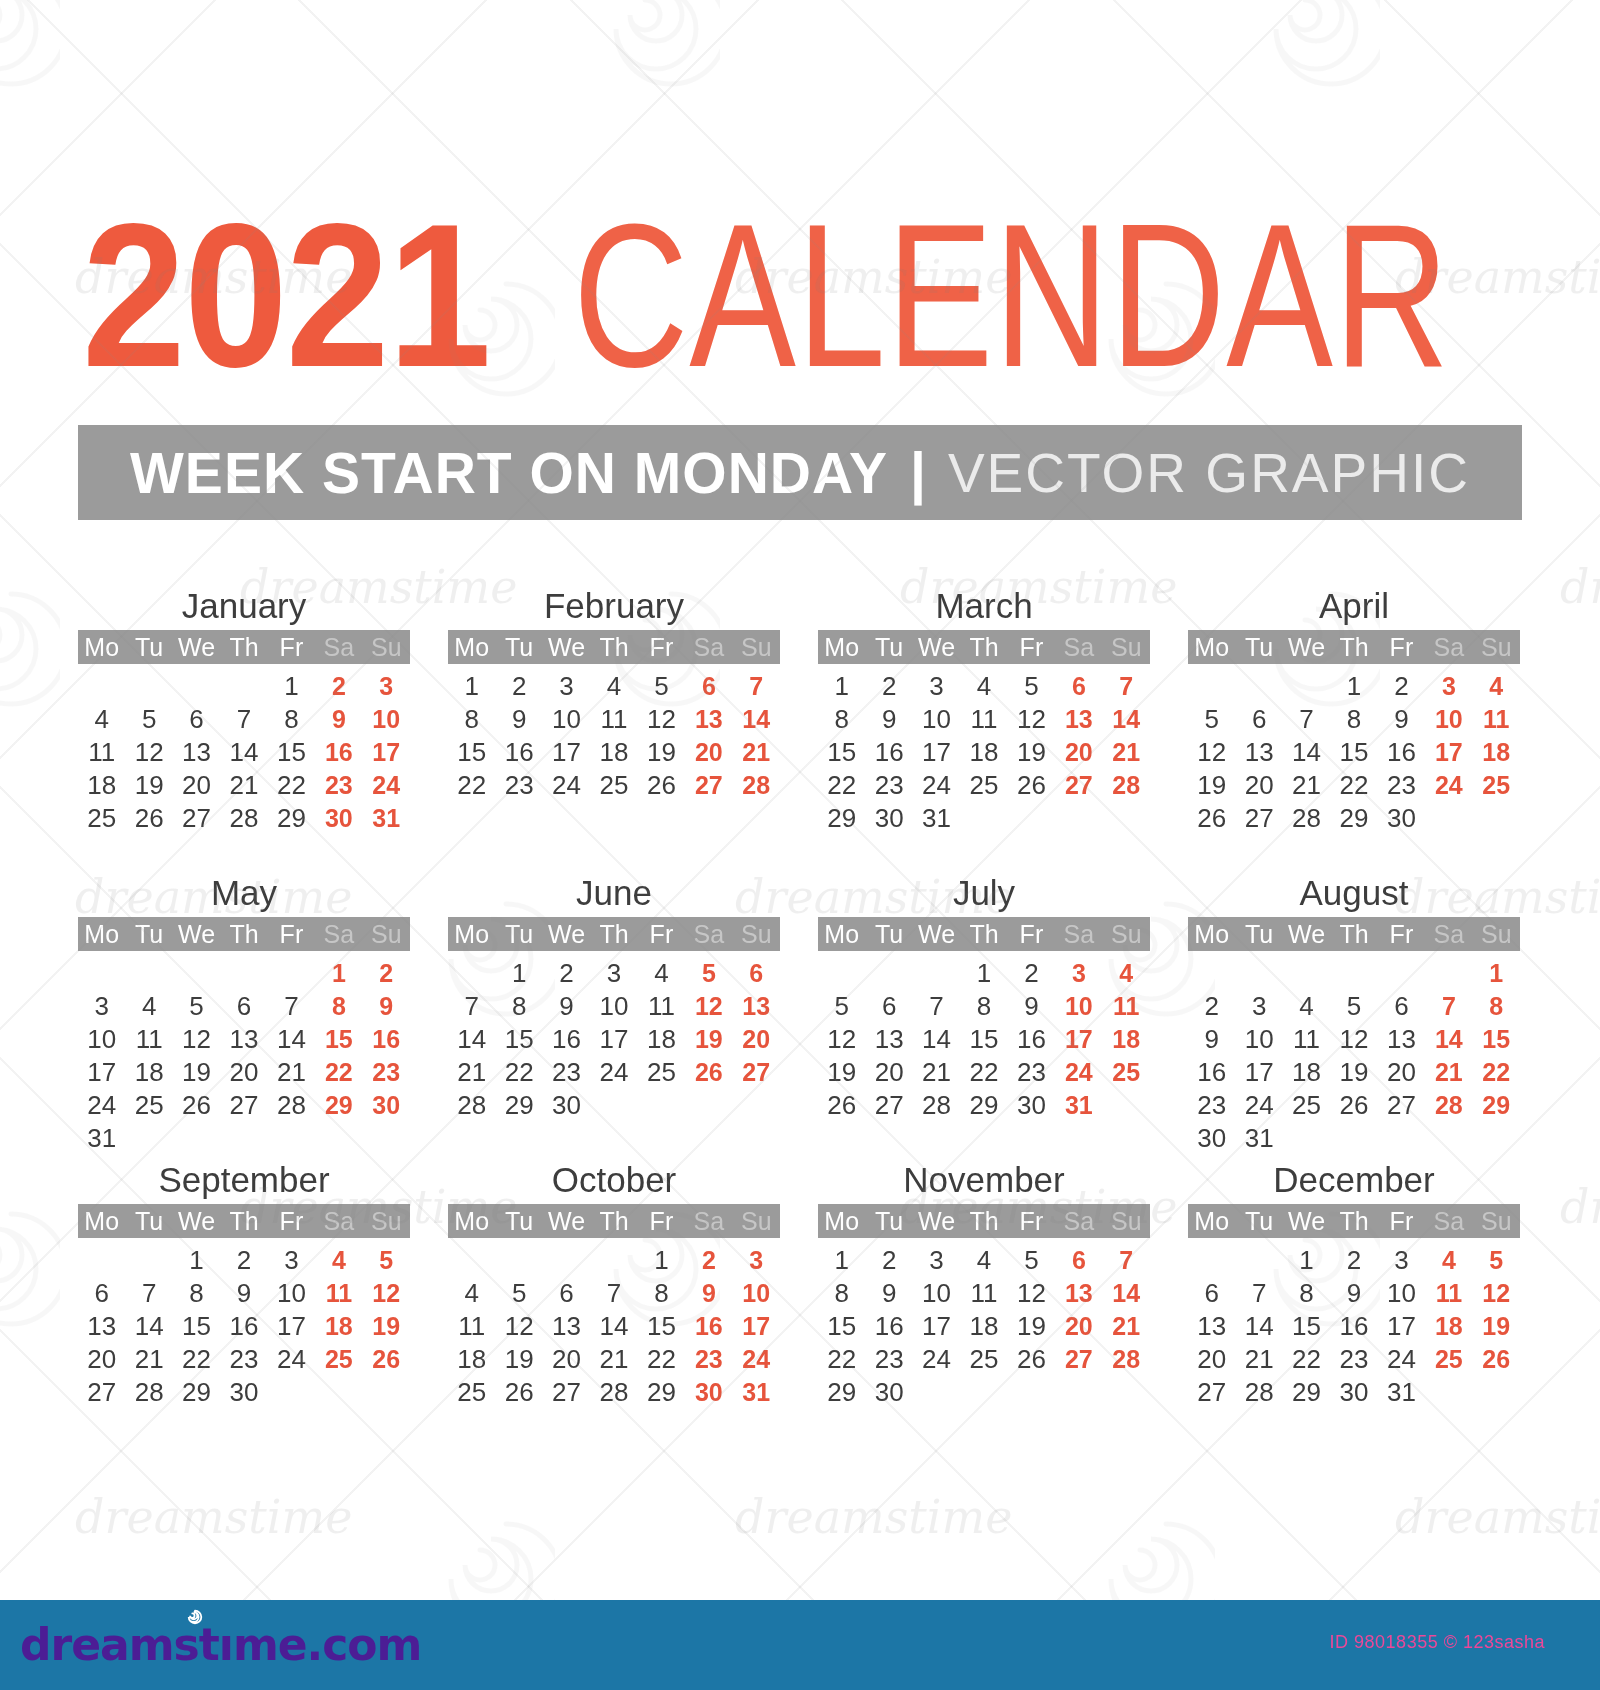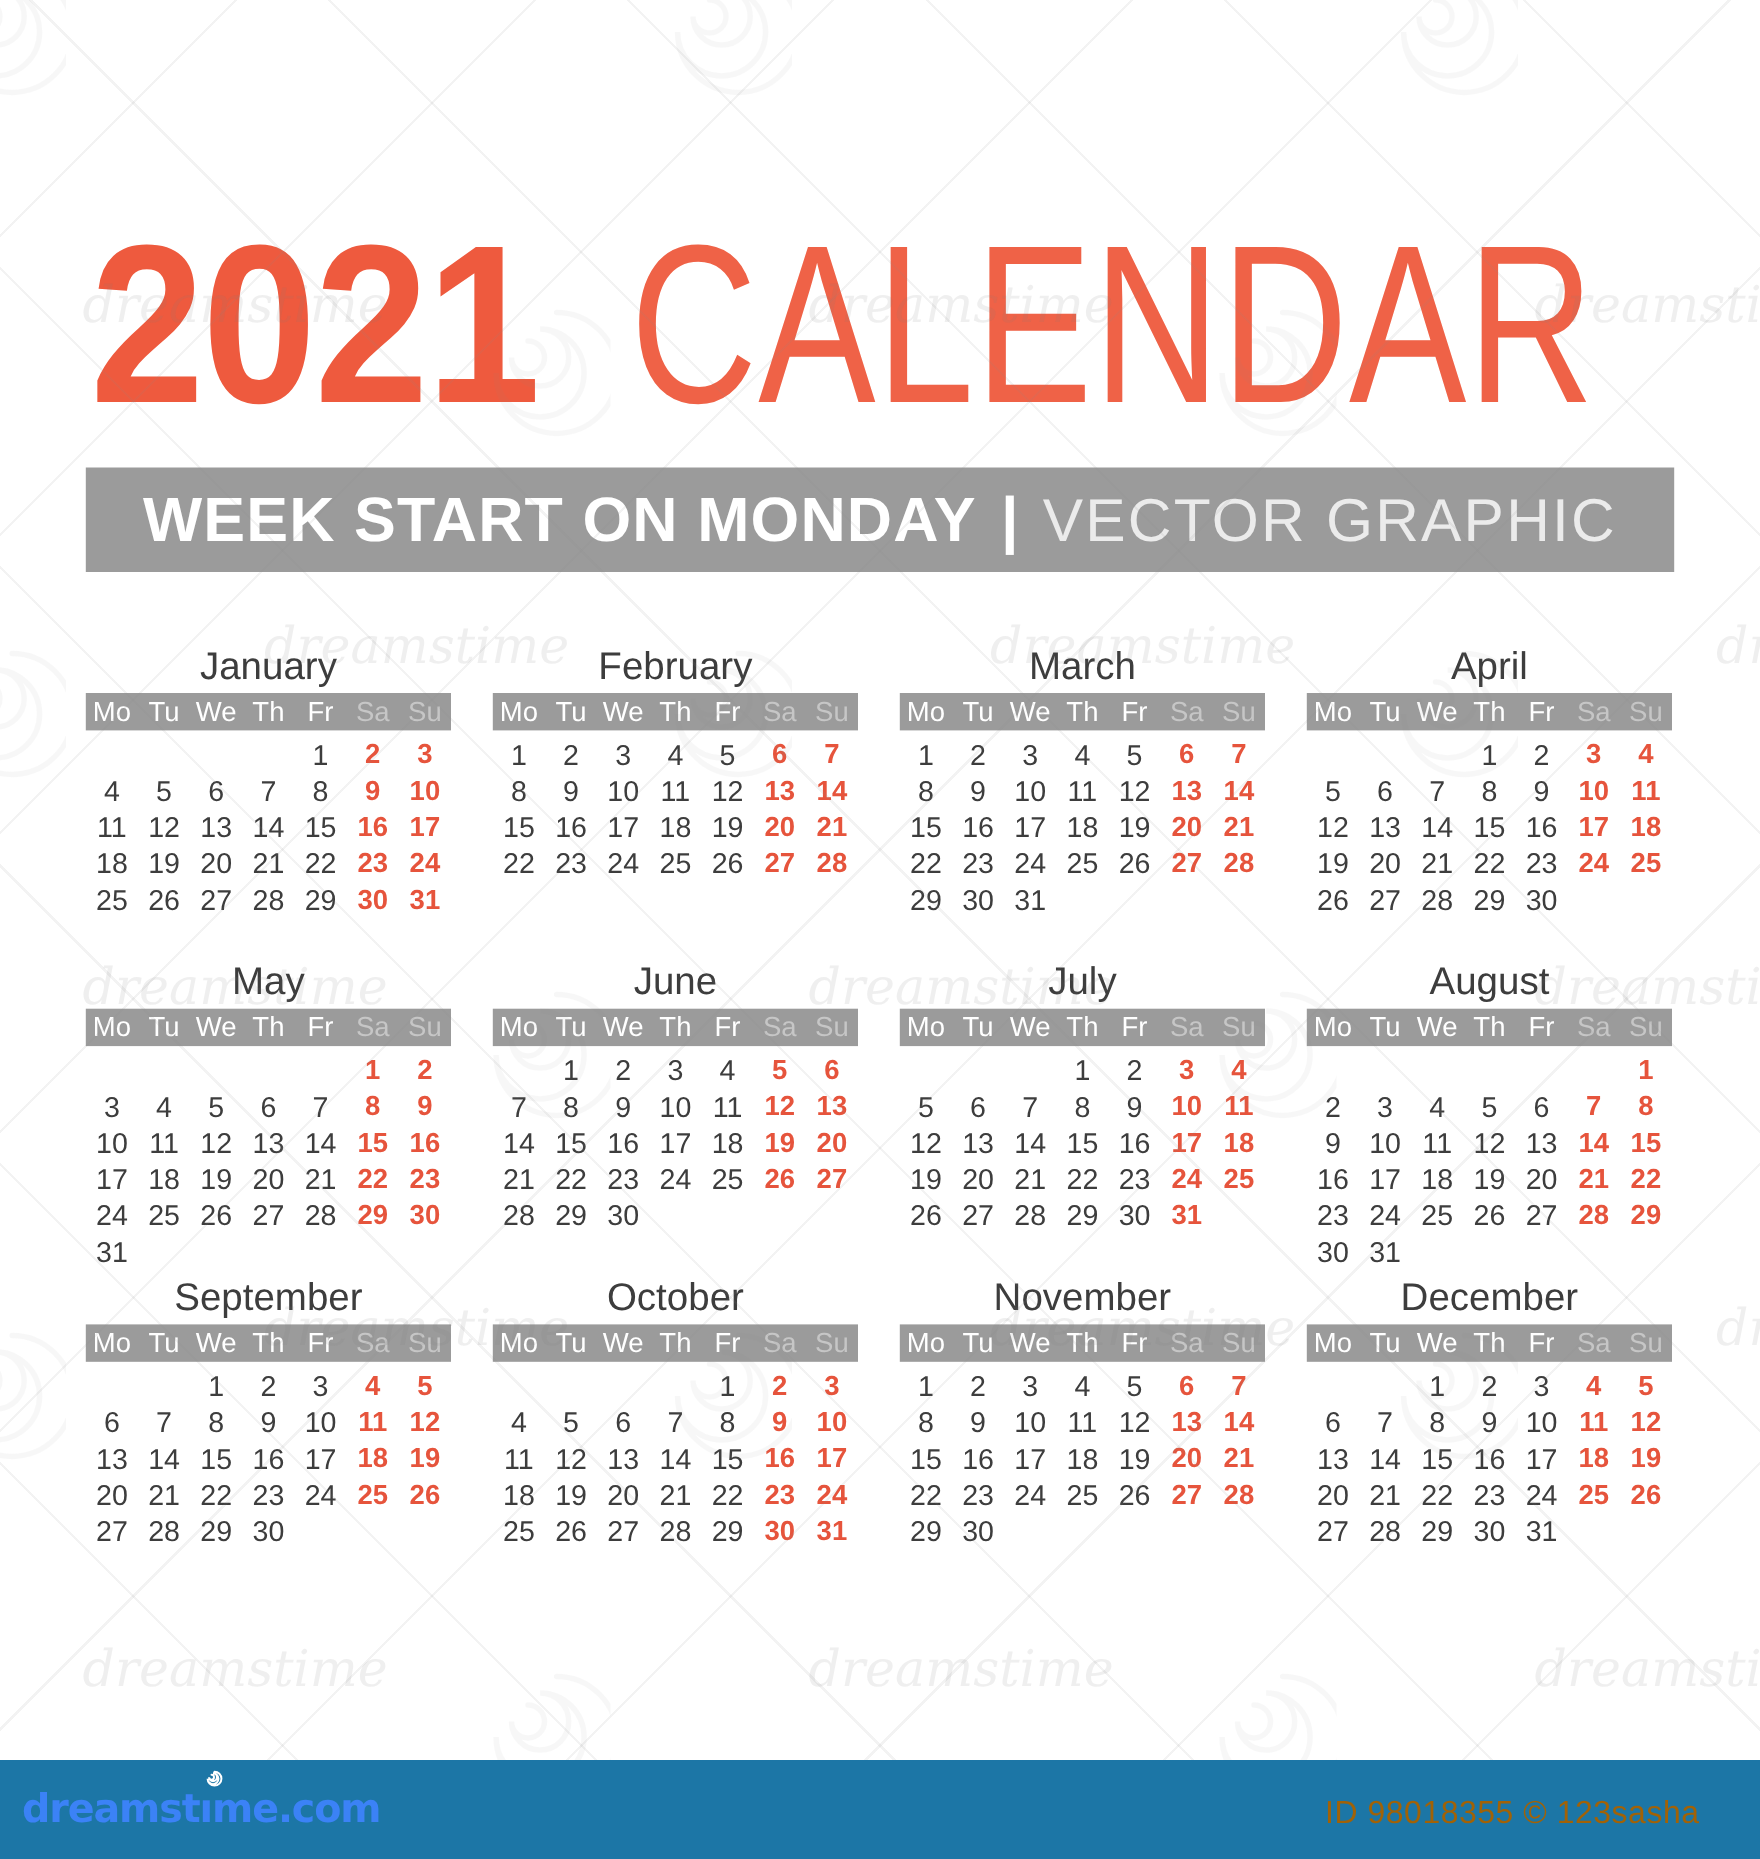--- a/index.html
+++ b/index.html
@@ -57,26 +57,26 @@
   .day{text-align:center;font-size:26px;color:var(--ink);font-weight:400;}
   .day.wkend{color:var(--weekend);font-weight:700;font-size:25px;}
   
   .footer{
     position:absolute;left:0;top:1600px;width:1600px;height:90px;
     background:var(--footer-blue);z-index:6;
   }
   .brand{
     position:absolute;left:20px;top:1623px;z-index:7;
     font-family:"DejaVu Sans", sans-serif;font-weight:700;
-    font-size:36px;line-height:44px;color:#3b82f6;letter-spacing:-1px;
+    font-size:44px;line-height:44px;color:#4c1d95;letter-spacing:-1px;
   }
   .brand-spiral{position:absolute;left:186px;top:1608px;z-index:8;}
   .credit{
     position:absolute;right:55px;top:1632px;z-index:7;
-    font-size:29px;color:#a16207;font-weight:400;letter-spacing:0.5px;
+    font-size:18px;color:#ec4899;font-weight:400;letter-spacing:0.5px;
   }
   
   .wm-overlay{
     position:absolute;left:0;top:0;width:1600px;height:1600px;
     z-index:3;pointer-events:none;overflow:hidden;
     background:
       repeating-linear-gradient(45deg,  transparent 0 190px, rgba(135,135,135,0.10) 190px 192px),
       repeating-linear-gradient(-45deg, transparent 0 190px, rgba(135,135,135,0.10) 190px 192px);
   }
   .wm-item{position:absolute;}

